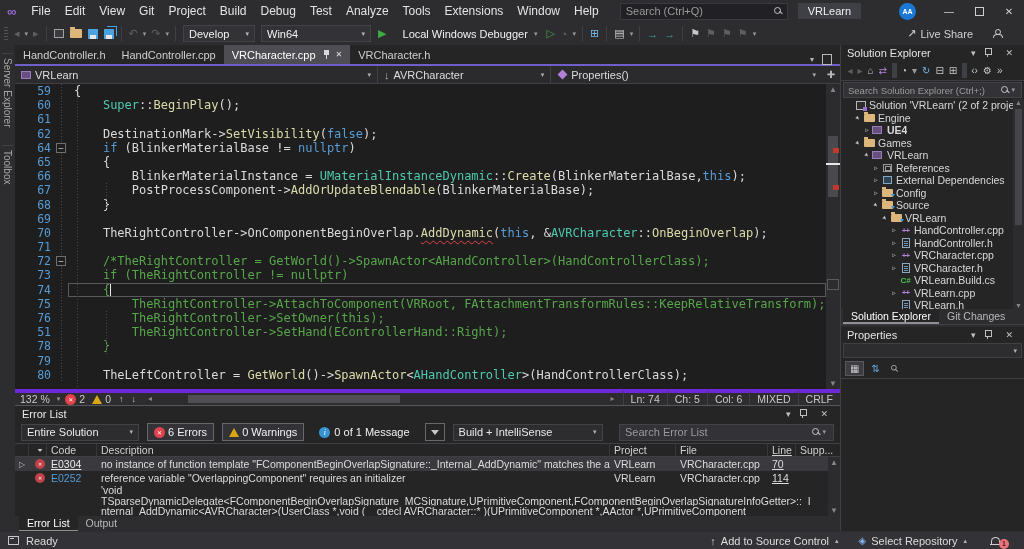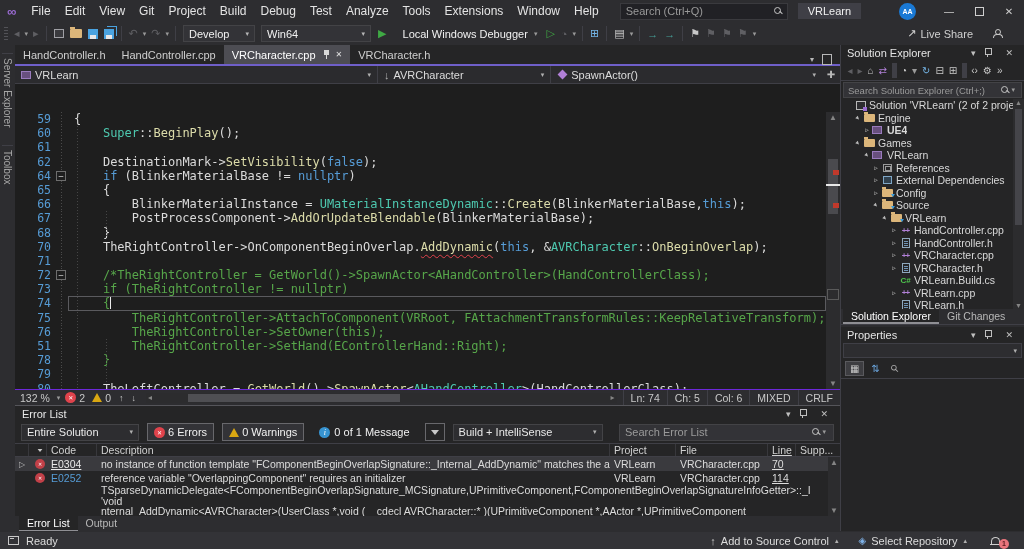--- a/index.html
+++ b/index.html
@@ -74,21 +74,21 @@
 
   .breadcrumb { height:18px; background:#2b2b2e; display:flex; border-bottom:1px solid #3f3f46; }
   .bc { display:flex; align-items:center; border-right:1px solid #3f3f46; padding:0 6px; font-size:11px; color:#dcdcdc; }
   .bc .cc { margin-left:auto; font-size:7px; color:#b0b0b0; padding-left:8px; }
   .bc1 { width:44%; } .bc2 { width:21%; } .bc3 { flex:1; }
   .projico { width:10px; height:8px; background:#68507e; border:1px solid #9a7bbd; margin-right:4px; flex:0 0 10px; }
   .cube { width:7px; height:7px; background:#b180d7; transform:rotate(45deg); margin:0 5px 0 2px; flex:0 0 7px; }
   .bc-split { width:18px; display:flex; align-items:center; justify-content:center; color:#b8b8b8; font-size:10px; }
 
   
-  .code-wrap { flex:1; position:relative; background:#1e1e1e; overflow:hidden;margin-top:28px; }
+  .code-wrap { flex:1; position:relative; background:#1e1e1e; overflow:hidden; }
   .code-host { position:absolute; inset:0 14px 0 0; overflow:hidden;
     font-family:"DejaVu Sans Mono","Liberation Mono",monospace; font-size:12px; }
   .code-line { display:flex; height:14.2px; line-height:14.2px; white-space:pre; }
   .gnum { width:40px; text-align:right; color:#569cd6; font-size:11.5px; flex:0 0 40px; padding-right:4px; }
   .fcol { width:13px; flex:0 0 13px; position:relative; }
   .fcol::before { content:""; position:absolute; left:6px; top:0; bottom:0; width:1px;
     background:repeating-linear-gradient(to bottom,#4a4a4a 0 1px,transparent 1px 3px); }
   .fbox { position:absolute; left:1px; top:2px; width:10px; height:10px; border:1px solid #6e6e6e;
     background:#1e1e1e; color:#c8c8c8; font-size:9px; line-height:8px; text-align:center; z-index:2; }
   .ctext { flex:1; padding-left:6px; color:#dadada; }
@@ -99,21 +99,21 @@
   .cursor { display:inline-block; width:1px; height:12px; background:#eaeaea; vertical-align:-2px; }
   .guide { position:absolute; width:1px; background:repeating-linear-gradient(to bottom,#454545 0 1px,transparent 1px 3px); z-index:1; }
   .vscroll { position:absolute; top:0; right:0; bottom:0; width:14px; background:#2c2c2e; }
   .vscroll .arr { position:absolute; left:0; right:0; text-align:center; color:#858585; font-size:8px; }
   .sb-thumb { position:absolute; left:2px; right:2px; top:17%; height:20%; background:#4a4a4e; }
   .sb-mark { position:absolute; right:1px; width:6px; height:5px; background:#c0392b; }
   .sb-caretline { position:absolute; left:0; right:0; height:2px; background:#e8e8e8; }
   .sb-box { position:absolute; left:1px; right:1px; height:11px; border:1px solid #5a5a5a; }
 
   
-  .estatus { height:16px; background:#2d2d30; border-top:1px solid #6d28d9; display:flex; align-items:center;
+  .estatus { height:16px; background:#2d2d30; border-top:4px solid #6d28d9; display:flex; align-items:center;
     font-size:10.5px; color:#c8c8c8; flex:0 0 16px; }
   .estatus .zoom { padding:0 5px; }
   .err-ico { width:11px; height:11px; border-radius:50%; background:#e0434c; color:#fff; font-size:6px;
     display:inline-flex; align-items:center; justify-content:center; margin:0 3px; }
   .warn-tri { width:0; height:0; border-left:5px solid transparent; border-right:5px solid transparent;
     border-bottom:9px solid #d9a712; margin:0 3px; }
   .cnt { padding-right:4px; }
   .enav { padding:0 4px; font-size:9px; }
   .hscroll { flex:1; height:10px; margin:0 6px; position:relative; background:#2c2c2e; }
   .hscroll .thumb { position:absolute; top:1px; bottom:1px; left:9%; width:45%; background:#4f4f53; }
@@ -359,37 +359,38 @@
           <span>VRLearn</span>
           <span class="cc">▾</span>
         </div>
         <div class="bc bc2">
           <span style="color:#b0b0b0;padding-right:4px">↓</span>
           <span>AVRCharacter</span>
           <span class="cc">▾</span>
         </div>
         <div class="bc bc3" style="border-right:none">
           <span class="cube"></span>
-          <span>SpawnActor()</span>
+          <span>Properties()</span>
           <span class="cc">▾</span>
         </div>
         <div class="bc-split">✚</div>
       </div>
 
       <div class="code-wrap">
         <div class="code-host" id="code-host">
             <div class="code-line"><span class="gnum">59</span><span class="fcol nofold"></span><span class="ctext"><span class="tok-pl">{</span></span></div>
             <div class="code-line"><span class="gnum">60</span><span class="fcol"></span><span class="ctext"><span class="tok-pl">    </span><span class="tok-ty">Super</span><span class="tok-pl">::</span><span class="tok-fn">BeginPlay</span><span class="tok-pl">();</span></span></div>
             <div class="code-line"><span class="gnum">61</span><span class="fcol"></span><span class="ctext"></span></div>
             <div class="code-line"><span class="gnum">62</span><span class="fcol"></span><span class="ctext"><span class="tok-pl">    </span><span class="tok-pl">DestinationMark</span><span class="tok-pl">-&gt;</span><span class="tok-fn">SetVisibility</span><span class="tok-pl">(</span><span class="tok-kw">false</span><span class="tok-pl">);</span></span></div>
             <div class="code-line"><span class="gnum">64</span><span class="fcol"><span class="fbox">−</span></span><span class="ctext"><span class="tok-pl">    </span><span class="tok-kw">if</span><span class="tok-pl"> (</span><span class="tok-pl">BlinkerMaterialBase</span><span class="tok-pl"> != </span><span class="tok-kw">nullptr</span><span class="tok-pl">)</span></span></div>
             <div class="code-line"><span class="gnum">65</span><span class="fcol"></span><span class="ctext"><span class="tok-pl">    {</span></span></div>
             <div class="code-line"><span class="gnum">66</span><span class="fcol"></span><span class="ctext"><span class="tok-pl">        </span><span class="tok-pl">BlinkerMaterialInstance</span><span class="tok-pl"> = </span><span class="tok-ty">UMaterialInstanceDynamic</span><span class="tok-pl">::</span><span class="tok-fn">Create</span><span class="tok-pl">(</span><span class="tok-pl">BlinkerMaterialBase</span><span class="tok-pl">,</span><span class="tok-kw">this</span><span class="tok-pl">);</span></span></div>
             <div class="code-line"><span class="gnum">67</span><span class="fcol"></span><span class="ctext"><span class="tok-pl">        </span><span class="tok-pl">PostProcessComponent</span><span class="tok-pl">-&gt;</span><span class="tok-fn">AddOrUpdateBlendable</span><span class="tok-pl">(</span><span class="tok-pl">BlinkerMaterialBase</span><span class="tok-pl">);</span></span></div>
             <div class="code-line"><span class="gnum">68</span><span class="fcol"></span><span class="ctext"><span class="tok-pl">    }</span></span></div>
+            <div class="code-line"><span class="gnum">69</span><span class="fcol"></span><span class="ctext"></span></div>
             <div class="code-line"><span class="gnum">70</span><span class="fcol"></span><span class="ctext"><span class="tok-pl">    </span><span class="tok-pl">TheRightController</span><span class="tok-pl">-&gt;</span><span class="tok-pl">OnComponentBeginOverlap</span><span class="tok-pl">.</span><span class="tok-fnerr">AddDynamic</span><span class="tok-pl">(</span><span class="tok-kw">this</span><span class="tok-pl">, &amp;</span><span class="tok-ty">AVRCharacter</span><span class="tok-pl">::</span><span class="tok-fn">OnBeginOverlap</span><span class="tok-pl">);</span></span></div>
             <div class="code-line"><span class="gnum">71</span><span class="fcol"></span><span class="ctext"></span></div>
             <div class="code-line"><span class="gnum">72</span><span class="fcol"><span class="fbox">−</span></span><span class="ctext"><span class="tok-cm">    /*TheRightController = GetWorld()-&gt;SpawnActor&lt;AHandController&gt;(HandControllerClass);</span></span></div>
             <div class="code-line"><span class="gnum">73</span><span class="fcol"></span><span class="ctext"><span class="tok-cm">    if (TheRightController != nullptr)</span></span></div>
             <div class="code-line cur"><span class="gnum">74</span><span class="fcol"></span><span class="ctext"><span class="tok-cm">    {</span><span class="cursor"></span></span></div>
             <div class="code-line"><span class="gnum">75</span><span class="fcol"></span><span class="ctext"><span class="tok-cm">        TheRightController-&gt;AttachToComponent(VRRoot, FAttachmentTransformRules::KeepRelativeTransform);</span></span></div>
             <div class="code-line"><span class="gnum">76</span><span class="fcol"></span><span class="ctext"><span class="tok-cm">        TheRightController-&gt;SetOwner(this);</span></span></div>
             <div class="code-line"><span class="gnum">51</span><span class="fcol"></span><span class="ctext"><span class="tok-cm">        TheRightController-&gt;SetHand(EControllerHand::Right);</span></span></div>
             <div class="code-line"><span class="gnum">78</span><span class="fcol"></span><span class="ctext"><span class="tok-cm">    }</span></span></div>
             <div class="code-line"><span class="gnum">79</span><span class="fcol"></span><span class="ctext"></span></div>
@@ -504,22 +505,22 @@
                 <span class="err-ico-s">✕</span>
               </div>
               <div class="c-code"><span class="code-link blue">E0252</span></div>
               <div class="c-desc">reference variable "OverlappingComponent" requires an initializer</div>
               <div class="c-proj">VRLearn</div>
               <div class="c-file">VRCharacter.cpp</div>
               <div class="c-line">114</div>
               <div class="c-supp"></div>
             </div>
             <div class="el-multi">
+              <div>'void</div>
               <div>TSparseDynamicDelegate&lt;FComponentBeginOverlapSignature_MCSignature,UPrimitiveComponent,FComponentBeginOverlapSignatureInfoGetter&gt;::_I</div>
-              <div>'void</div>
               <div>nternal_AddDynamic&lt;AVRCharacter&gt;(UserClass *,void (__cdecl AVRCharacter::* )(UPrimitiveComponent *,AActor *,UPrimitiveComponent</div>
             </div>
           </div>
         <div class="el-tabs">
           <span class="el-tab active">Error List</span>
           <span class="el-tab">Output</span>
         </div>
       </div>
     </div>
 

